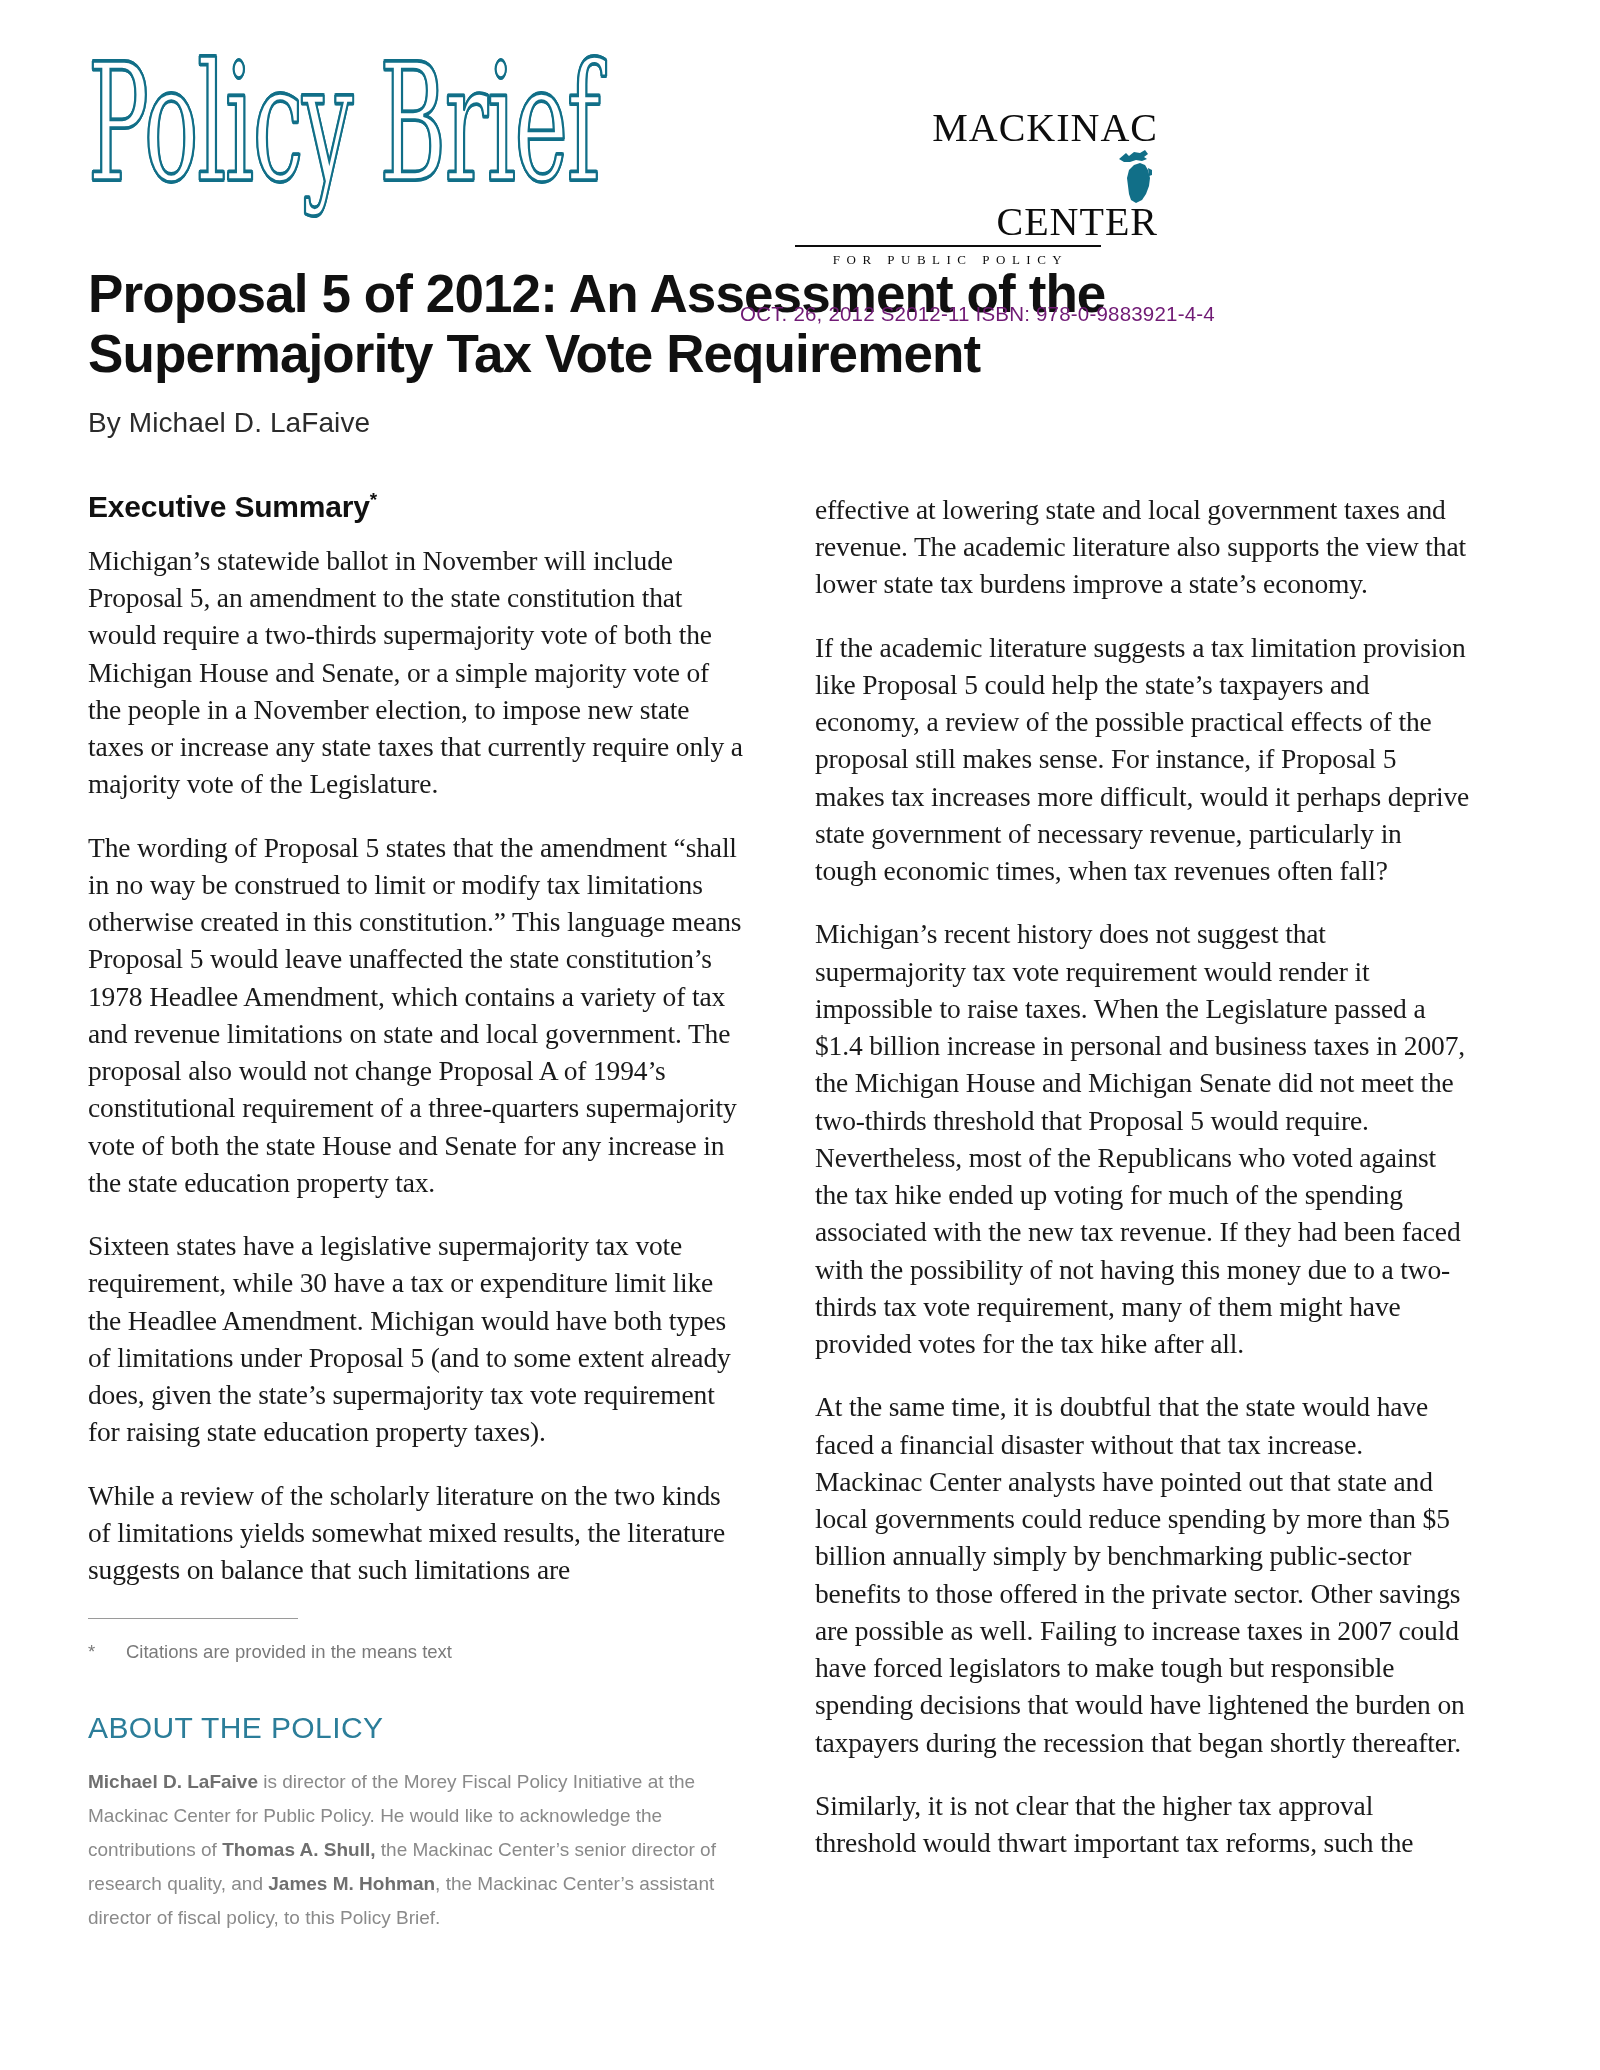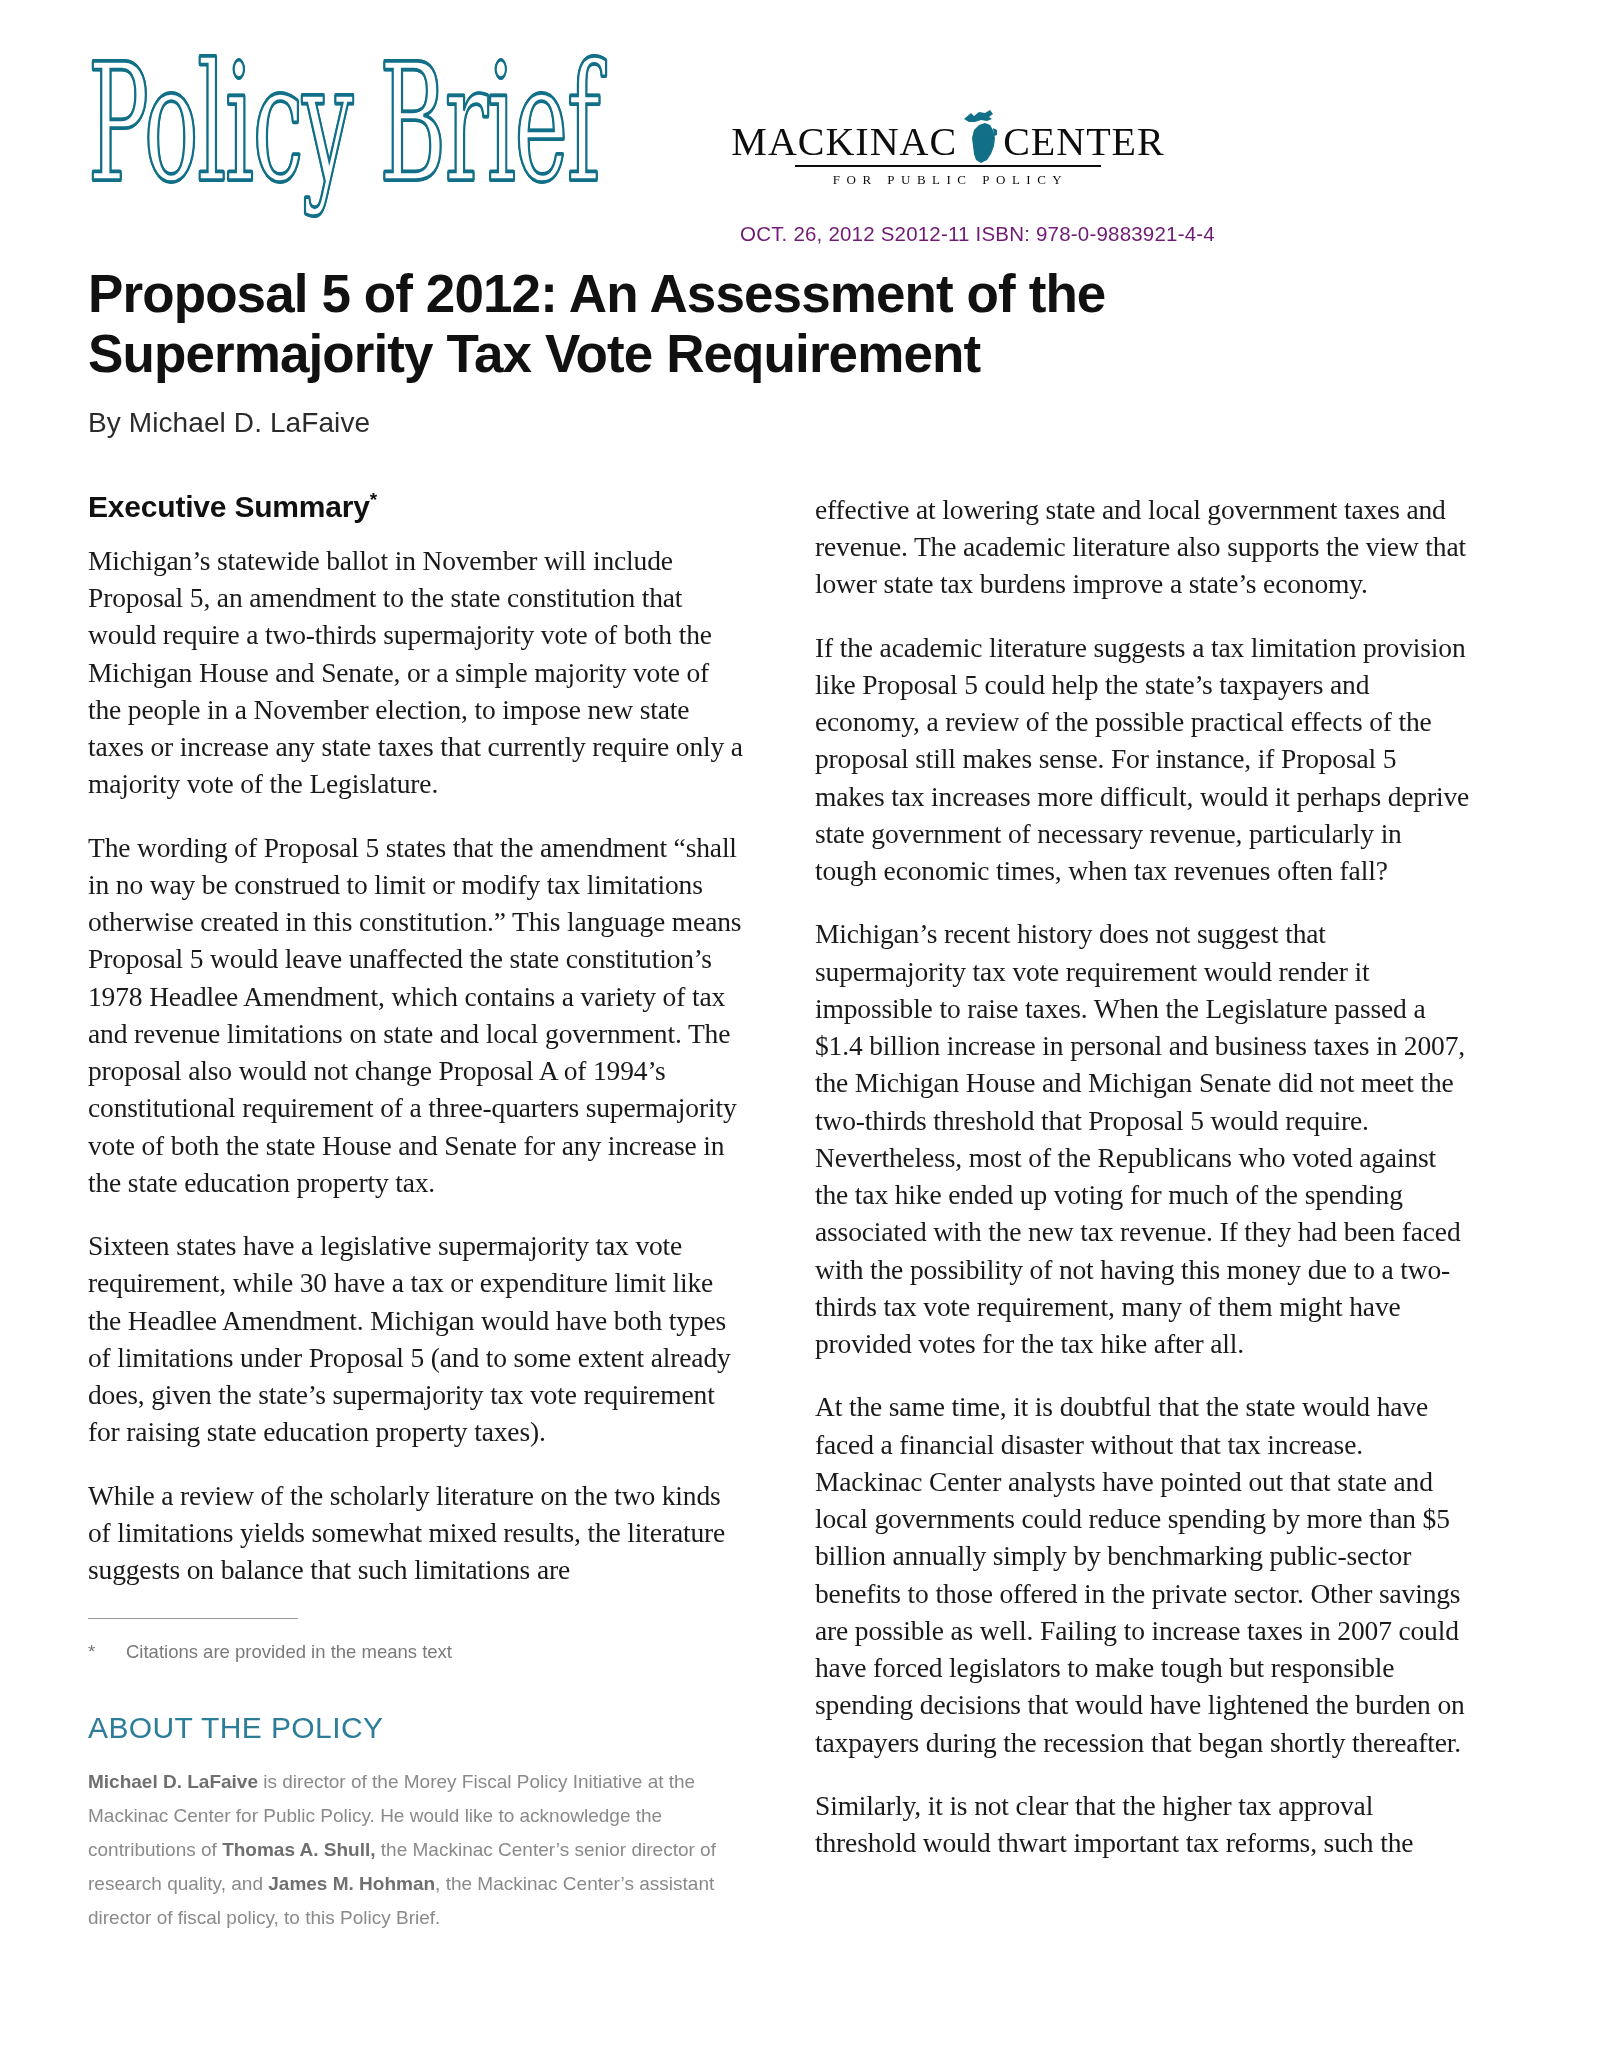--- a/index.html
+++ b/index.html
@@ -58,20 +58,21 @@
     left: 650px;
     top: 66px;
     width: 420px;
   }
 
   .logo-line1 {
     display: flex;
     align-items: flex-end;
     justify-content: center;
     line-height: 1;
+    flex-direction: column;
   }
 
   .logo-word {
     font-family: "Liberation Serif", serif;
     font-size: 40px;
     font-weight: 400;
     letter-spacing: 1px;
     color: #0d0d0d;
   }
 

